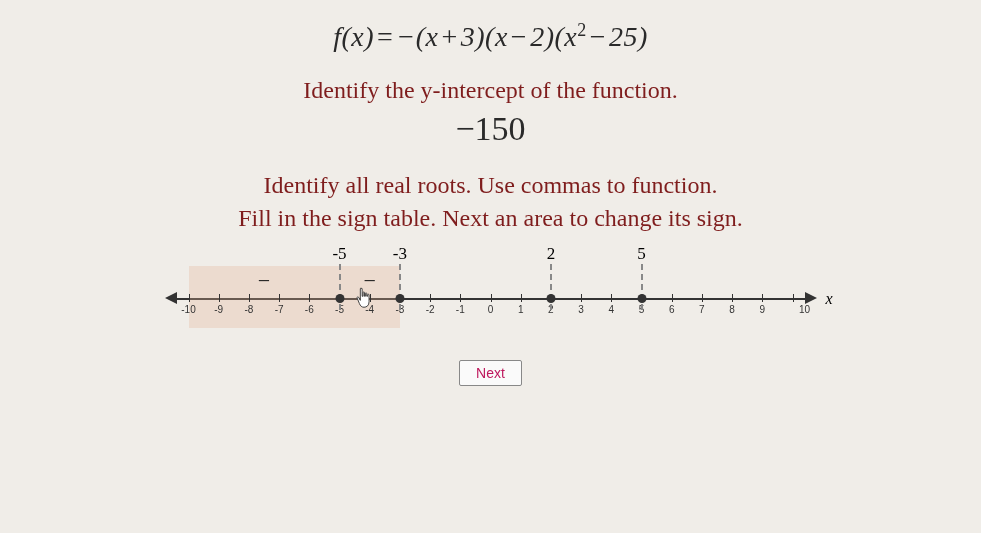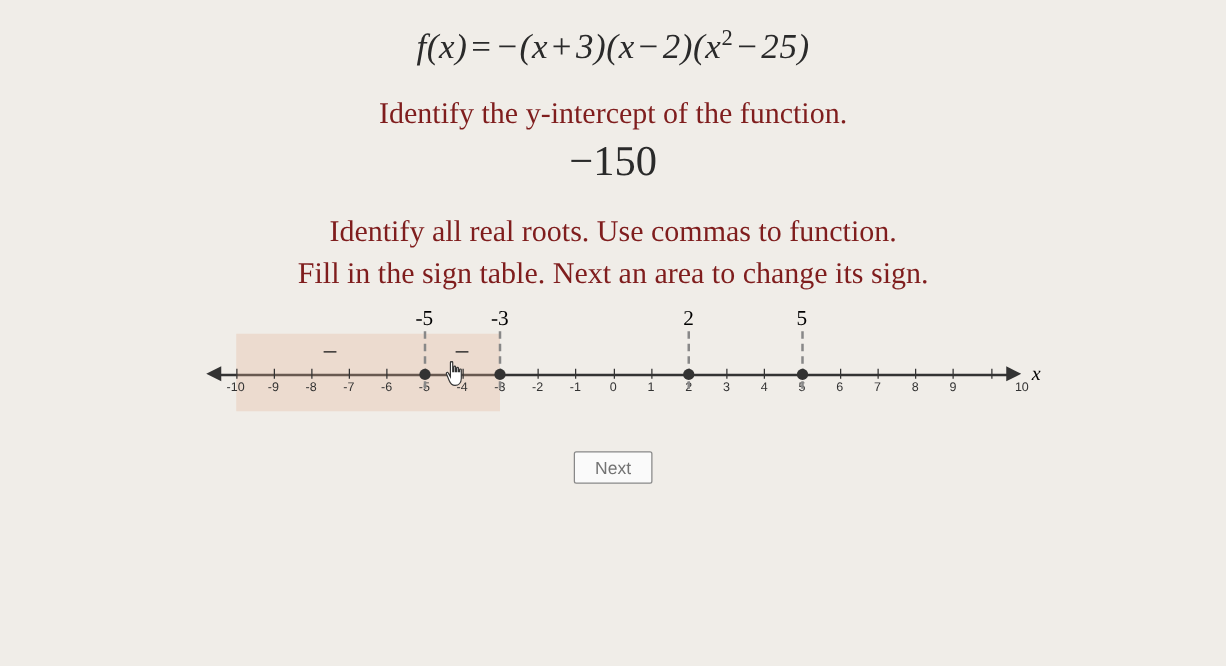--- a/index.html
+++ b/index.html
@@ -147,21 +147,21 @@
     }
     .next-btn {
       margin-top: 6px;
       padding: 4px 16px;
       font-size: 14px;
       font-family: Arial, sans-serif;
       background: #fafafa;
       border: 1px solid #888;
       border-radius: 2px;
       cursor: pointer;
-      color: #737373;
+      color: #be185d;
     }
   </style>
 </head>
 <body>
 
 <div class="container">
   <div class="equation" id="eqn"><span class="fn">f</span>(<span class="fn">x</span>)<span class="op">=</span>−(<span class="fn">x</span><span class="op">+</span>3)(<span class="fn">x</span><span class="op">−</span>2)(<span class="fn">x</span><sup>2</sup><span class="op">−</span>25)</div>
 
   <div class="prompt-text">Identify the y-intercept of the function.</div>
   <div class="answer">−150</div>
@@ -213,21 +213,21 @@
       <div class="tick-label" style="left: 471px;">5</div>
       <div class="tick" style="left: 501.2px;"></div>
       <div class="tick-label" style="left: 501.2px;">6</div>
       <div class="tick" style="left: 531.4px;"></div>
       <div class="tick-label" style="left: 531.4px;">7</div>
       <div class="tick" style="left: 561.6px;"></div>
       <div class="tick-label" style="left: 561.6px;">8</div>
       <div class="tick" style="left: 591.8px;"></div>
       <div class="tick-label" style="left: 591.8px;">9</div>
       <div class="tick" style="left: 622px;"></div>
-      <div class="tick-label" style="left: 647px;">10</div>
+      <div class="tick-label" style="left: 634px;">10</div>
       <div class="root-line" style="left: 169px;"></div>
       <div class="root-dot" style="left: 169px;"></div>
       <div class="root-label" style="left: 169px;">-5</div>
       <div class="root-line" style="left: 229.4px;"></div>
       <div class="root-dot" style="left: 229.4px;"></div>
       <div class="root-label" style="left: 229.4px;">-3</div>
       <div class="root-line" style="left: 380.4px;"></div>
       <div class="root-dot" style="left: 380.4px;"></div>
       <div class="root-label" style="left: 380.4px;">2</div>
       <div class="root-line" style="left: 471px;"></div>

